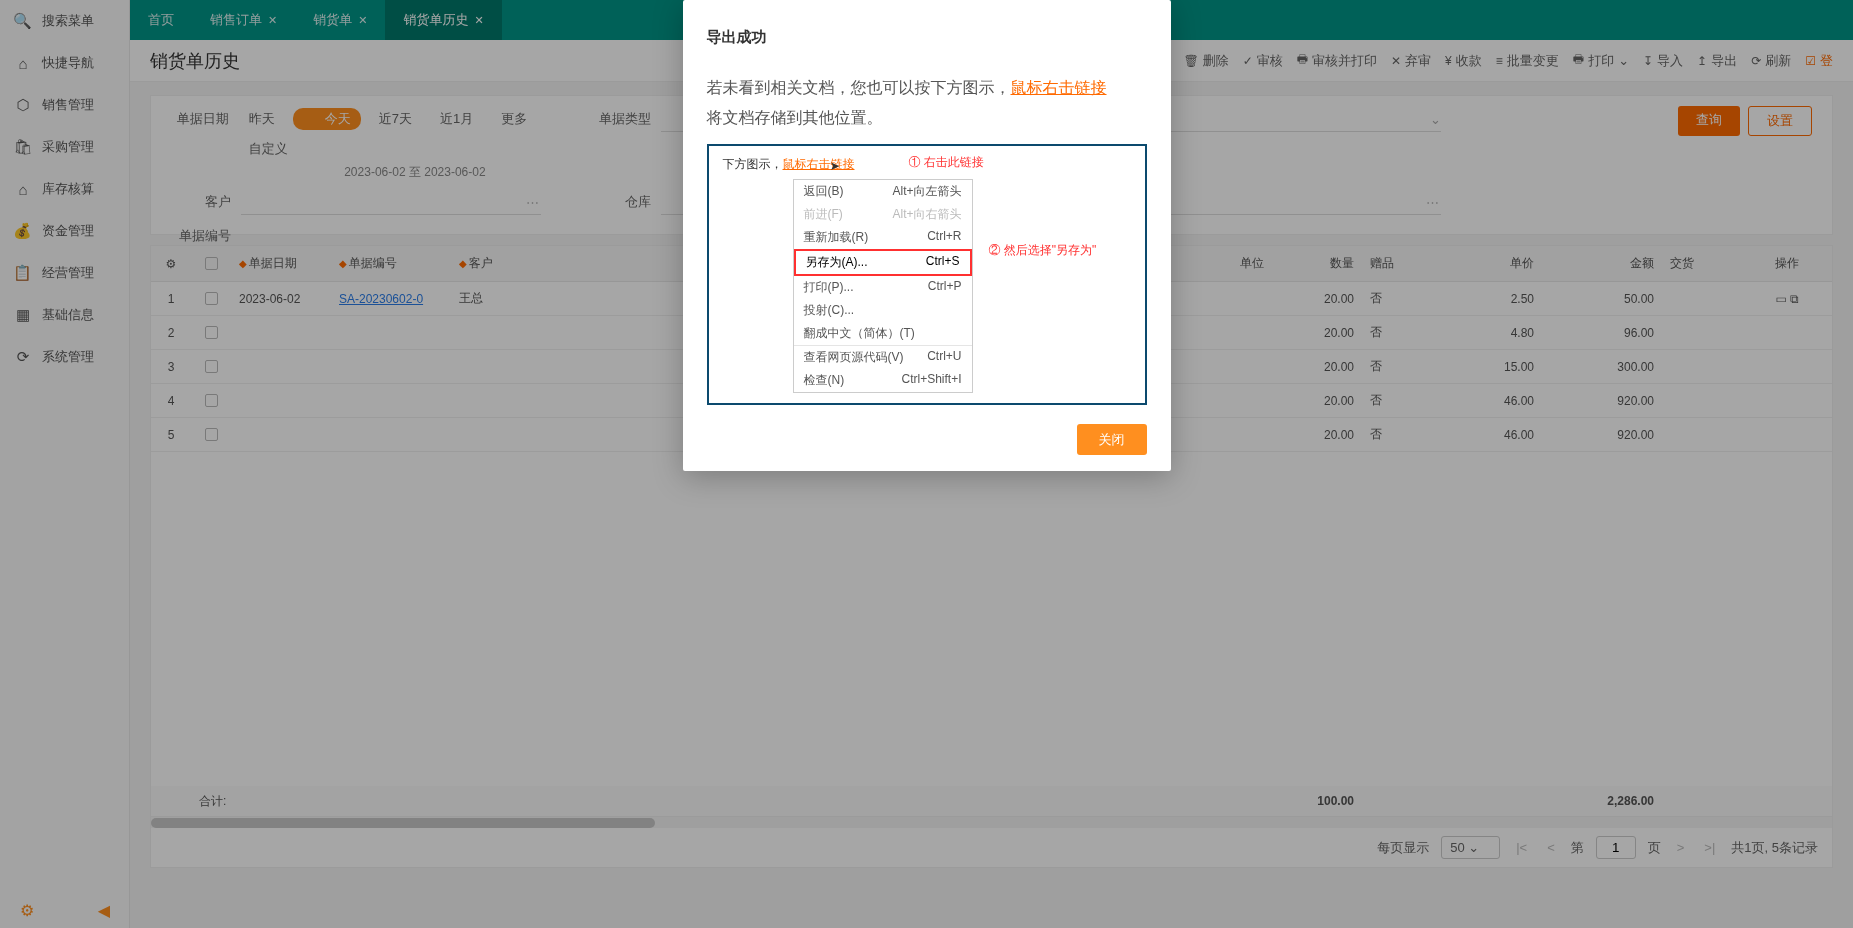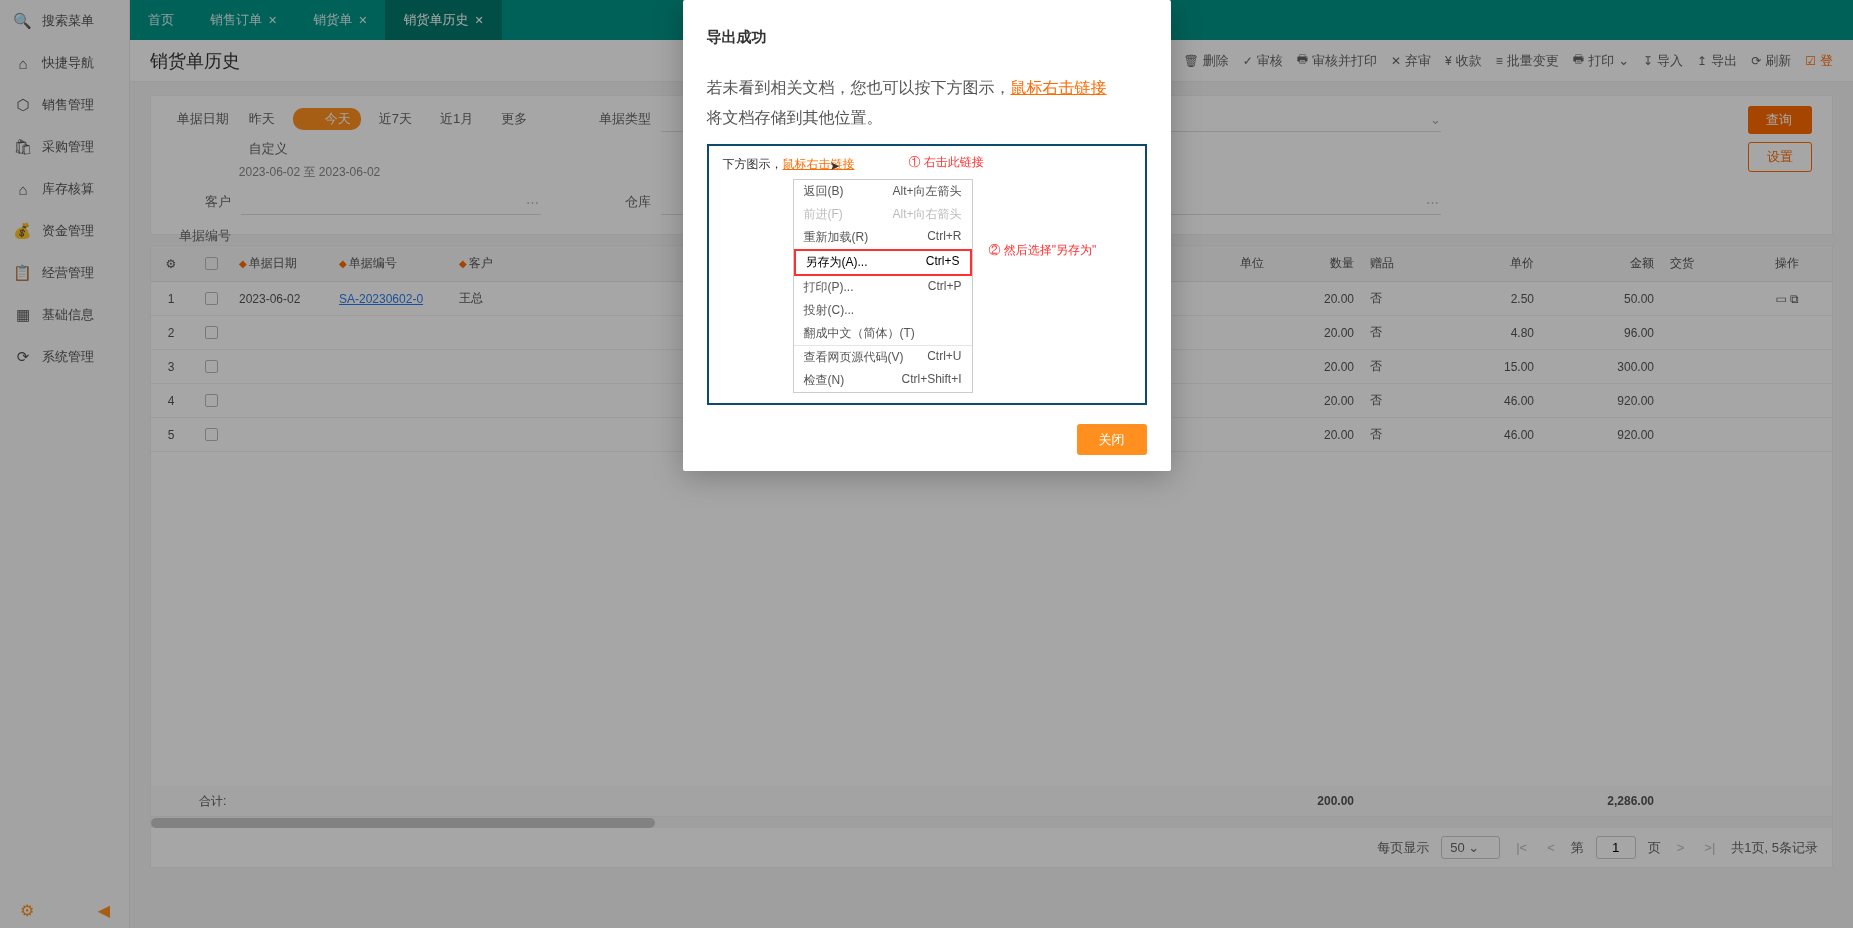--- a/index.html
+++ b/index.html
@@ -27,26 +27,26 @@
 .tool-btn .ico { font-size: 12px; }
 
 
 .filters { position: absolute; left: 150px; top: 95px; right: 20px; height: 140px; background: #fff; border: 1px solid #eee; padding: 12px 20px; }
 .frow { display: flex; margin-bottom: 10px; align-items: flex-start; }
 .fcell { display: flex; align-items: flex-start; }
 .flabel { width: 60px; text-align: right; color: #666; margin-right: 10px; padding-top: 2px; }
 .frange { display: flex; gap: 8px; align-items: flex-end; flex-wrap: wrap; }
 .pill { padding: 2px 10px; border-radius: 10px; cursor: pointer; color: #666; }
 .pill.active { background: #ff8f1f; color: #fff; padding-left: 32px; }
-.daterange { color: #888; margin-top: 4px; font-size: 12px; }
+.daterange { color: #888; margin-top: 4px; font-size: 12px; text-align: center; }
 .sel { border: none; border-bottom: 1px solid #ddd; min-width: 340px; height: 24px; display: flex; justify-content: flex-end; align-items: center; color: #aaa; }
 .btn { padding: 5px 18px; border-radius: 3px; cursor: pointer; font-size: 13px; }
 .btn.primary { background: #ff6a00; color: #fff; }
 .btn.outline { background: #fff; border: 1px solid #ff6a00; color: #ff6a00; }
-.rightbtns { position: absolute; right: 20px; top: 10px; display: flex; flex-direction: column; gap: 8px; }
+.rightbtns { position: absolute; right: 20px; top: 10px; display: flex; flex-direction: row; gap: 8px; }
 
 
 .tablewrap { position: absolute; left: 150px; top: 245px; right: 20px; bottom: 60px; background: #fff; border: 1px solid #eee; display: flex; flex-direction: column; }
 .thead { display: flex; background: #f7f7f7; border-bottom: 1px solid #e8e8e8; height: 36px; align-items: center; }
 .th, .td { padding: 0 8px; font-size: 12px; color: #555; display: flex; align-items: center; height: 100%; }
 .th .sort { color: #ff6a00; margin-right: 2px; font-size: 10px; }
 .col-gear   { width: 40px; justify-content: center; }
 .col-chk    { width: 40px; justify-content: center; }
 .col-date   { width: 100px; }
 .col-code   { width: 120px; }
@@ -396,21 +396,21 @@
      <div class="td col-op"></div>
    </div>
     </div>
   <div class="sumrow">
     <div class="td col-gear"></div>
     <div class="td col-chk" style="justify-content:flex-start; width:80px;">合计:</div>
     <div class="td col-date"></div>
       <div class="td col-code"></div>
       <div class="td col-cust"></div>
     <div class="td col-unit"></div>
-    <div class="td col-qty" style="font-weight:bold;">200.00</div>
+    <div class="td col-qty" style="font-weight:bold;">100.00</div>
     <div class="td col-gift"></div>
       <div class="td col-price"></div>
     <div class="td col-amt" style="font-weight:bold;">2,286.00</div>
     <div class="td col-deliv"></div>
       <div class="td col-op"></div>
   </div>
   <div class="hscroll">
       <div class="thumb"></div>
     </div>
   <div class="pager">

